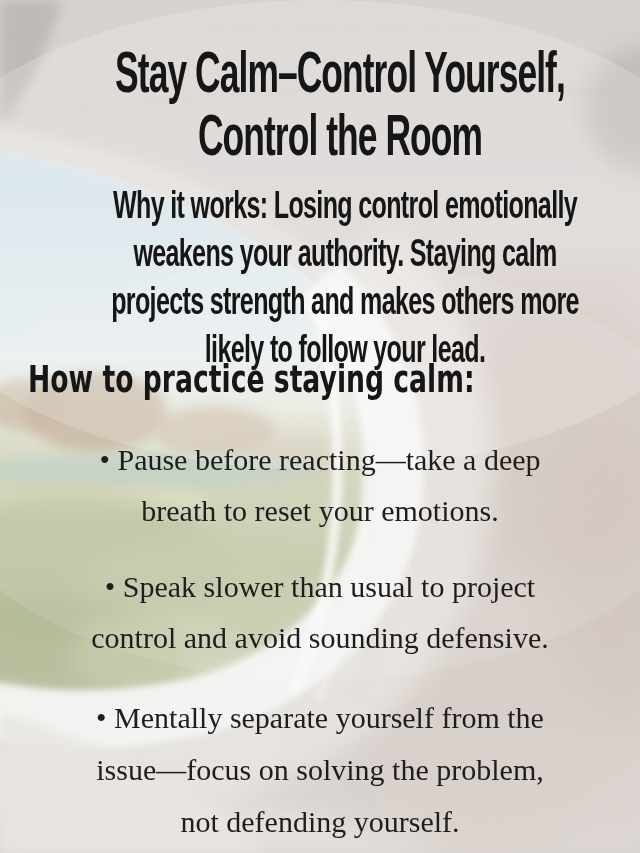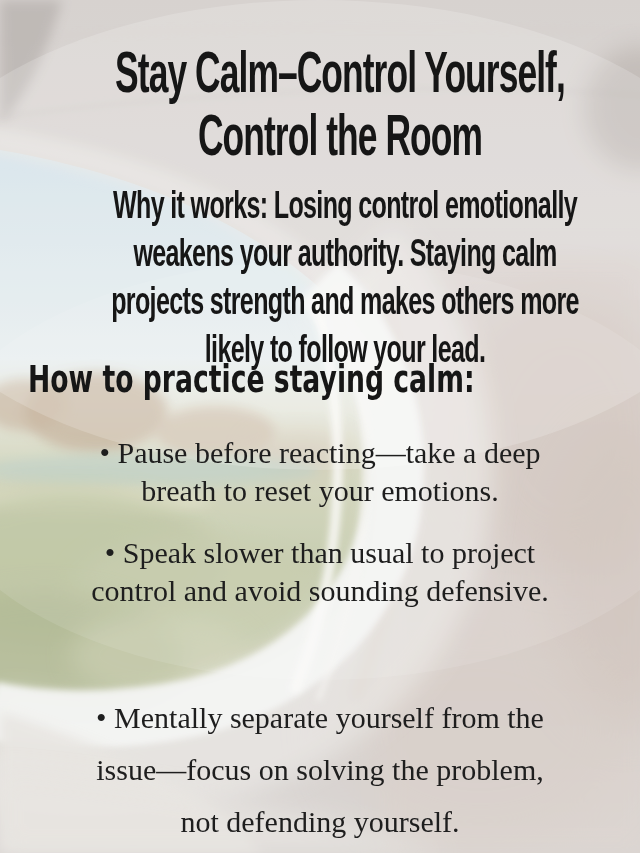--- a/index.html
+++ b/index.html
@@ -24,25 +24,25 @@
   
   .how{
     top:358px;left:28px;width:900px;text-align:left;
     font-family:"DejaVu Sans",sans-serif;font-weight:800;
     font-size:37px;line-height:44px;
     transform:scaleX(0.72);transform-origin:0 50%;
   }
   .bullet{
     left:0;width:640px;text-align:center;
     font-family:"Liberation Serif",serif;font-weight:400;
-    font-size:30px;line-height:38px;
+    font-size:30px;line-height:51px;
     color:var(--color-bullet-text,#1e1e1e);
   }
   .b1{top:434px;}
-  .b2{top:534px;}
+  .b2{top:561px;}
   .b3{top:692px;line-height:52px;}
 </style>
 </head>
 <body>
 
 <div class="canvas">
 
   <svg class="bg" width="640" height="853" viewBox="0 0 640 853" aria-hidden="true">
     <defs>
       <linearGradient id="gSky" x1="0" y1="0" x2="0" y2="1">

